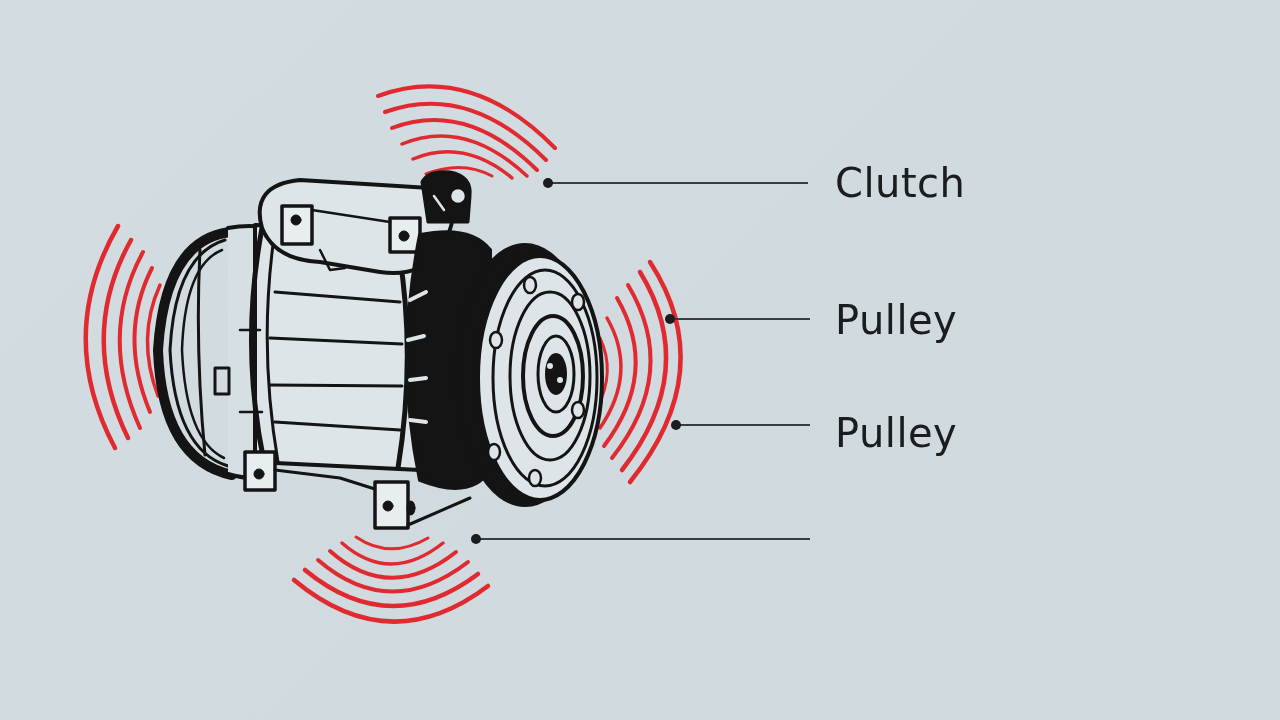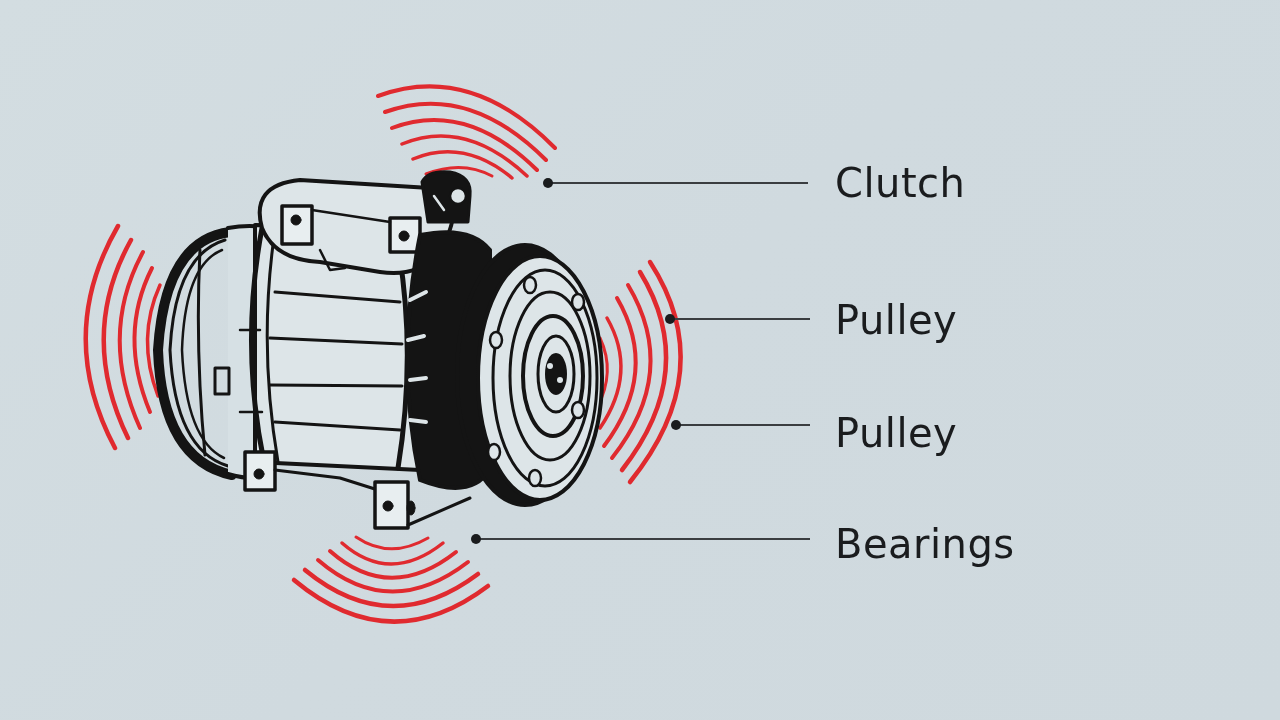--- a/index.html
+++ b/index.html
@@ -136,14 +136,13 @@
       <line x1="676" y1="425" x2="810" y2="425" stroke="#3a3d40" stroke-width="2"></line>
       <circle cx="676" cy="425" r="5" fill="#1a1c1e"></circle>
       <line x1="476" y1="539" x2="810" y2="539" stroke="#3a3d40" stroke-width="2"></line>
       <circle cx="476" cy="539" r="5" fill="#1a1c1e"></circle>
     </g>
   </svg>
 
   <div class="label" style="left:835px;top:163px">Clutch</div>
   <div class="label" style="left:835px;top:300px">Pulley</div>
   <div class="label" style="left:835px;top:413px">Pulley</div>
-  <div class="label" style="left:835px;top:524px">Bearings</div>
 </div>
 
 </body></html>

